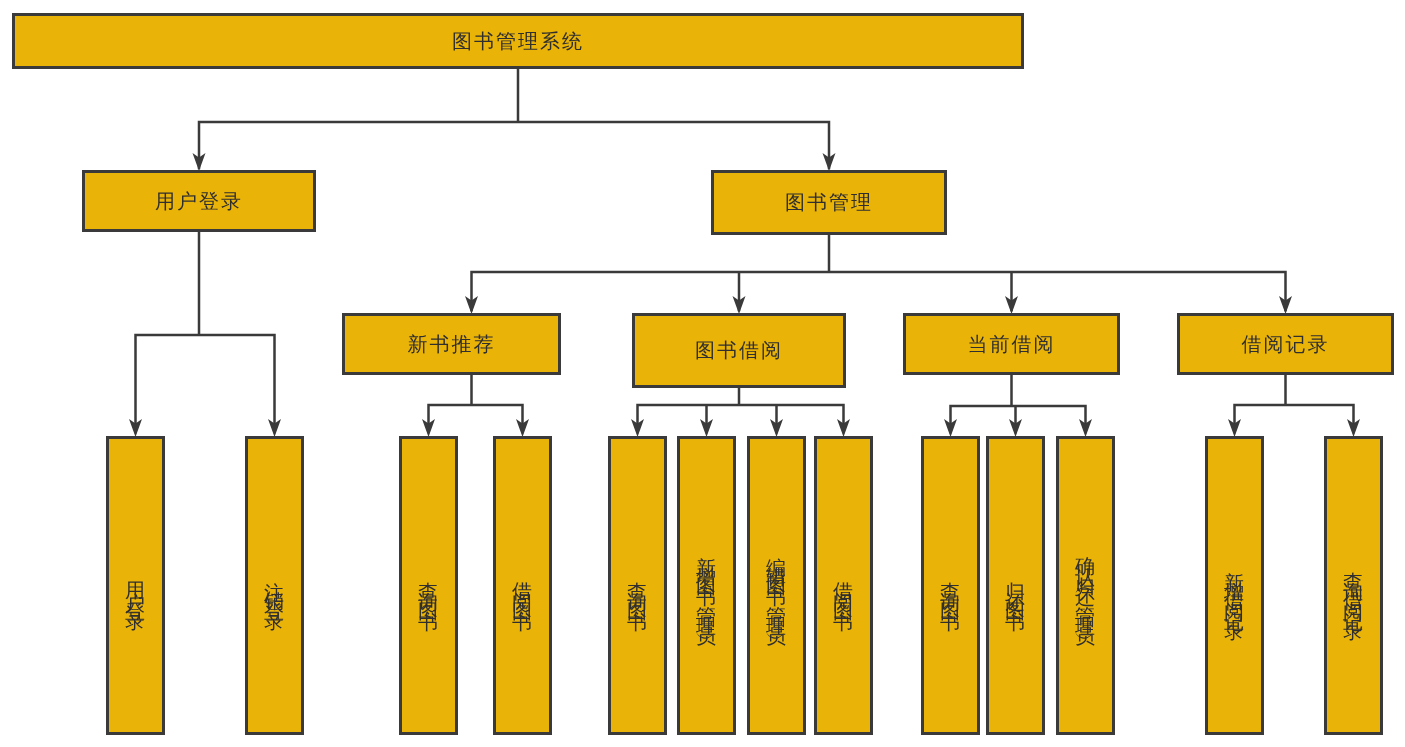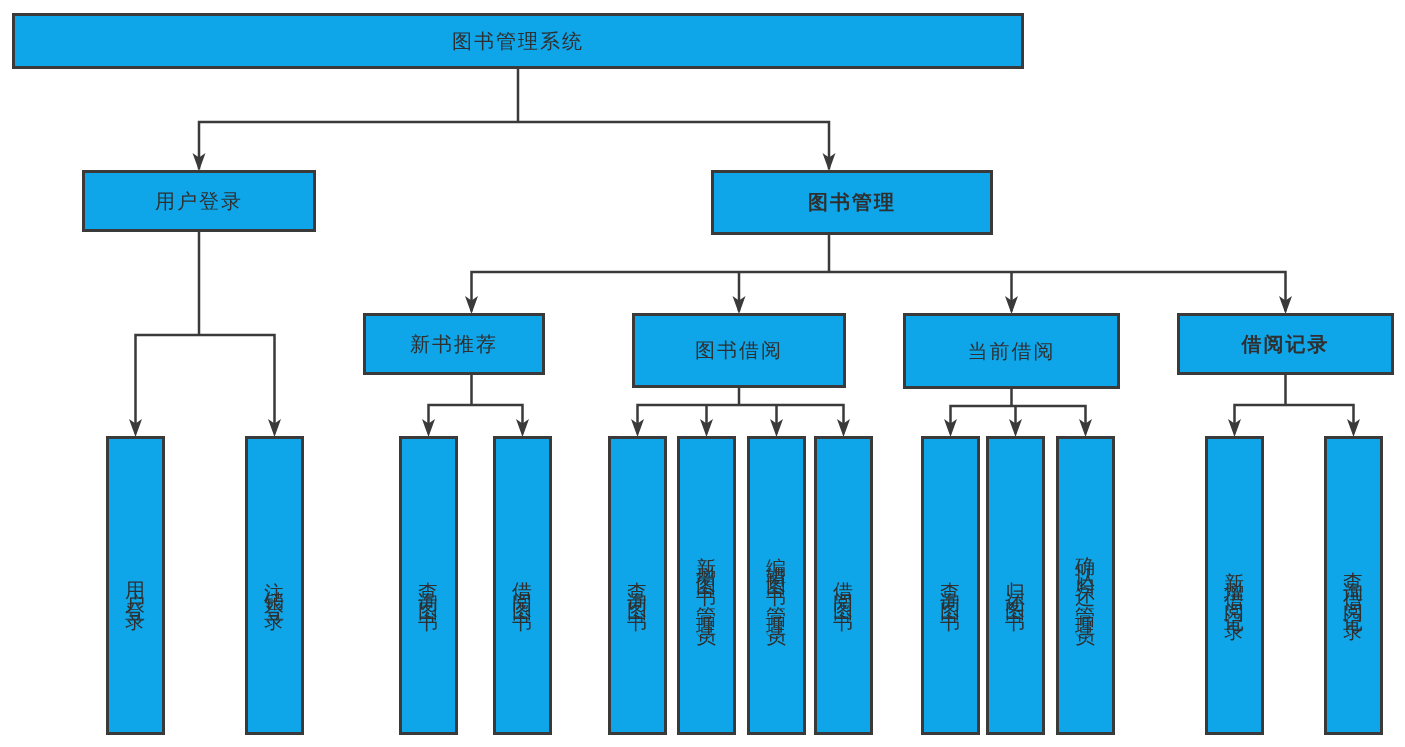--- a/index.html
+++ b/index.html
@@ -16,21 +16,21 @@
     width:1405px;height:747px;
     background:var(--background);
     overflow:hidden;
   }
   #wires{position:absolute;left:0;top:0;width:1405px;height:747px;}
   #wires path.line{fill:none;stroke:var(--line);stroke-width:2.5;stroke-linecap:square;}
   #wires path.arrow{fill:var(--line);stroke:none;}
   .box{
     position:absolute;
     box-sizing:border-box;
-    background:#0ea5e9;
+    background:#eab308;
     border:3px solid var(--border);
     display:flex;align-items:center;justify-content:center;
     color:var(--text);
   }
   .hlabel{
     font-size:20px;
     letter-spacing:2px;
     white-space:nowrap;
   }
   .leaf{left:0;top:436px;width:59px;height:299px;}
@@ -38,25 +38,25 @@
     writing-mode:vertical-rl;
     text-orientation:mixed;
     font-size:20px;
     line-height:1;
     letter-spacing:10px;
     white-space:nowrap;
   }
   
   #b-root{left:12px;top:13px;width:1012px;height:56px;}
   #b-user-login{left:82px;top:170px;width:234px;height:62px;}
-  #b-book-mgmt{left:711px;top:170px;width:282px;height:65px;font-weight:bold;}
-  #b-new-book-rec{left:363px;top:313px;width:182px;height:62px;}
+  #b-book-mgmt{left:711px;top:170px;width:236px;height:65px;}
+  #b-new-book-rec{left:342px;top:313px;width:219px;height:62px;}
   #b-book-borrow{left:632px;top:313px;width:214px;height:75px;}
-  #b-current-borrow{left:903px;top:313px;width:217px;height:76px;}
-  #b-borrow-records{left:1177px;top:313px;width:217px;height:62px;font-weight:bold;}
+  #b-current-borrow{left:903px;top:313px;width:217px;height:62px;}
+  #b-borrow-records{left:1177px;top:313px;width:217px;height:62px;}
   #watermark{
     position:absolute;
     right:5px;top:716px;
     font-size:21px;
     color:var(--watermark);
     opacity:.92;
     letter-spacing:1px;
     z-index:5;
     white-space:nowrap;
   }

